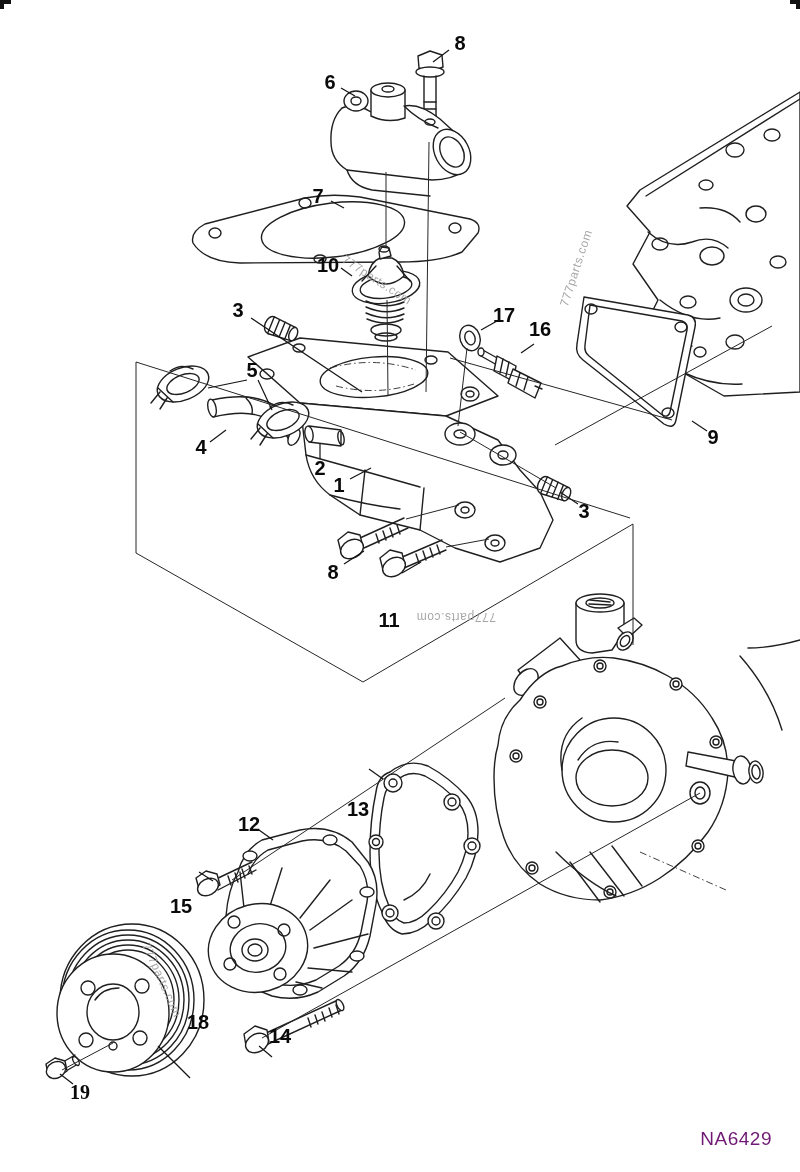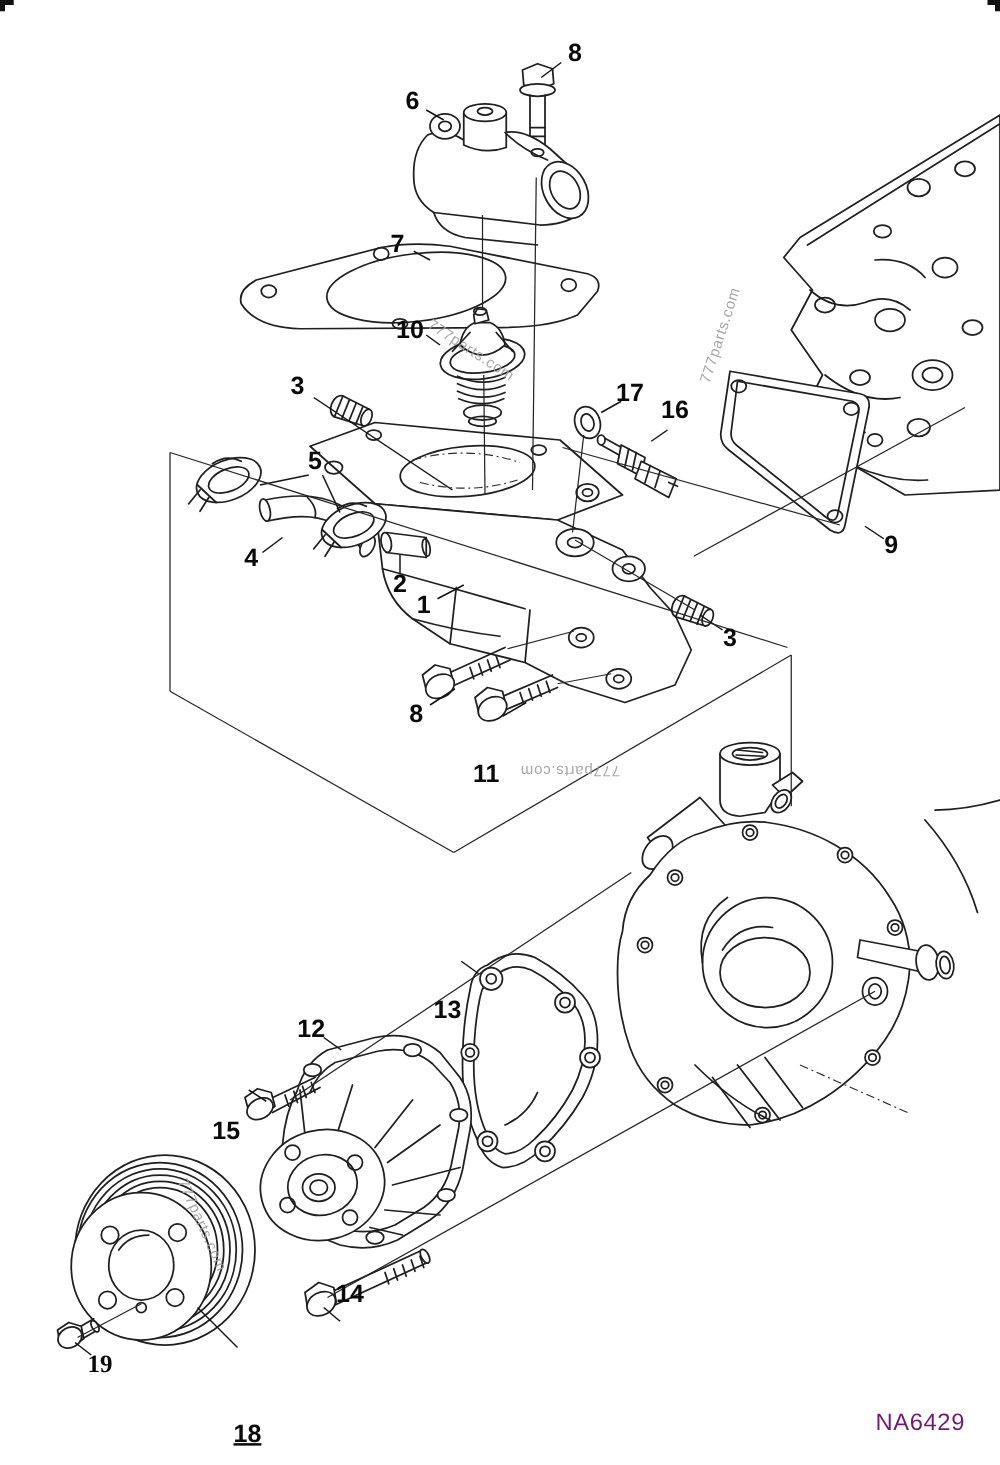--- a/index.html
+++ b/index.html
@@ -423,21 +423,21 @@
       <div class="part-label" style="left: 320px; top: 468px;">2</div>
       <div class="part-label" style="left: 339px; top: 485px;">1</div>
       <div class="part-label" style="left: 713px; top: 437px;">9</div>
       <div class="part-label" style="left: 584px; top: 511px;">3</div>
       <div class="part-label" style="left: 333px; top: 572px;">8</div>
       <div class="part-label" style="left: 389px; top: 580px; margin-top: 40px;">11</div>
       <div class="part-label" style="left: 358px; top: 763px; margin-top: 46px;">13</div>
       <div class="part-label" style="left: 249px; top: 824px;">12</div>
       <div class="part-label" style="left: 181px; top: 867px; margin-top: 39px;">15</div>
       <div class="part-label" style="left: 280px; top: 1036px;">14</div>
-      <div class="part-label" style="left: 198px; top: 1148px; text-decoration: underline;">18</div>
+      <div class="part-label" style="left: 198px; top: 1022px;">18</div>
       <div class="part-label" style="left: 80px; top: 1092px; font-family: Liberation Serif, serif;">19</div>
       <div class="watermark" style="left: 377px; top: 280px; font-size: 12px; transform: translate(-50%, -50%) rotate(33deg);">777parts.com</div>
       <div class="watermark" style="left: 576px; top: 268px; font-size: 12px; transform: translate(-50%, -50%) rotate(-72deg);">777parts.com</div>
       <div class="watermark" style="left: 456px; top: 617px; font-size: 12px; transform: translate(-50%, -50%) rotate(180deg);">777parts.com</div>
       <div class="watermark" style="left: 162px; top: 980px; font-size: 12px; transform: translate(-50%, -50%) rotate(66deg);">777parts.com</div>
     </div>
 
   <div class="drawing-code">NA6429</div>
 </div>
 

